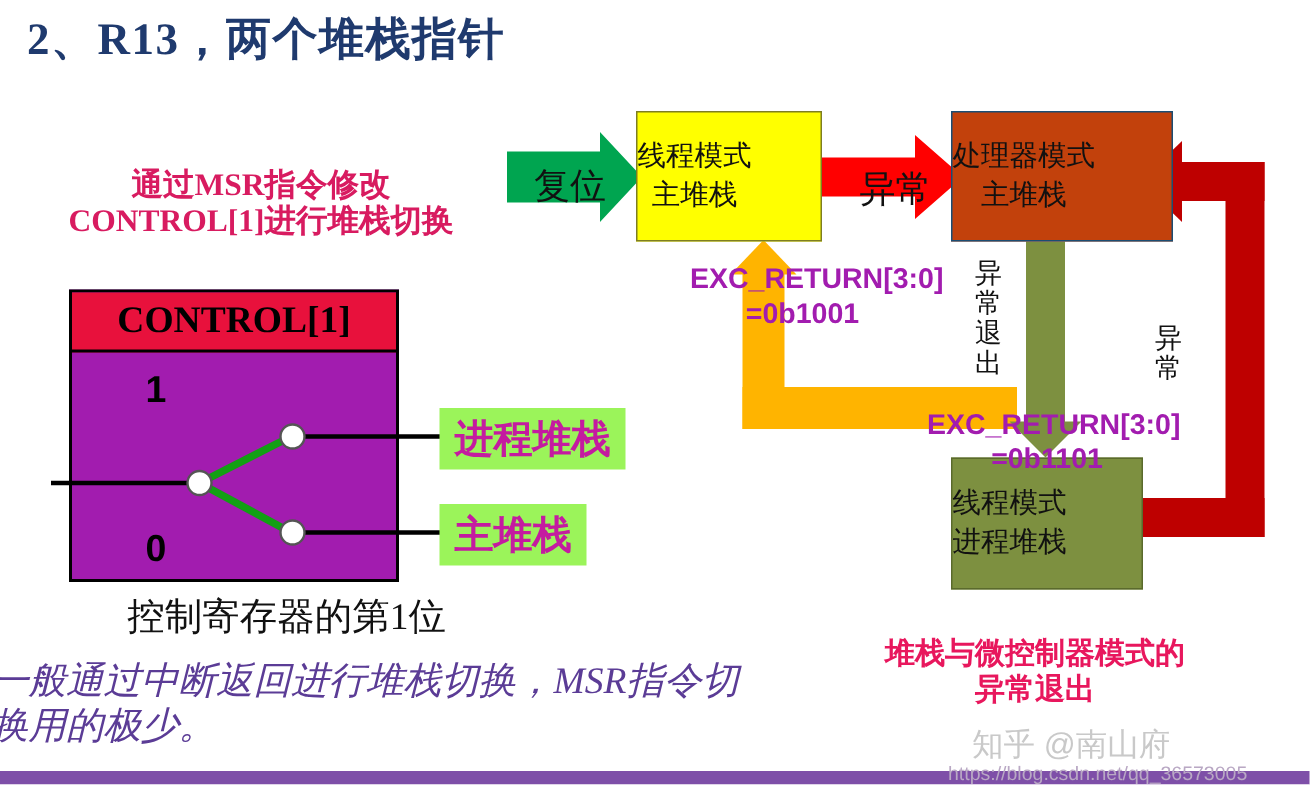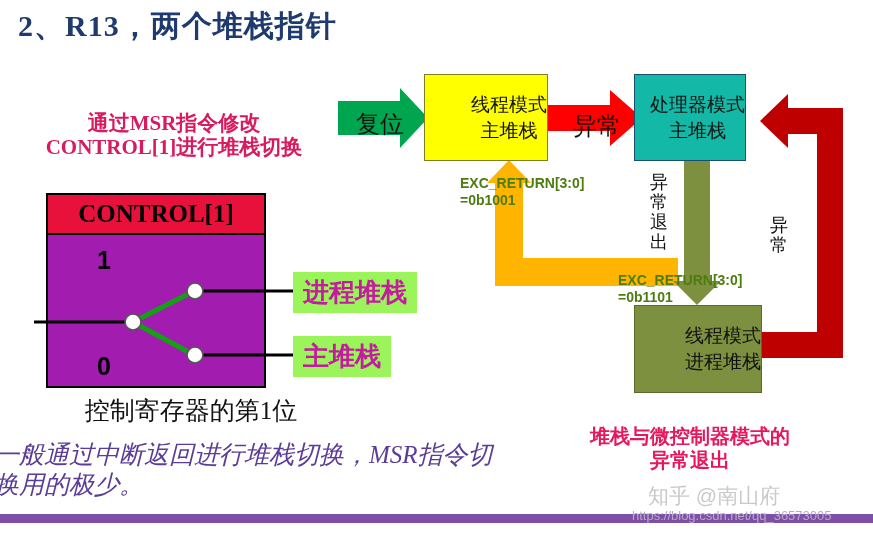--- a/index.html
+++ b/index.html
@@ -64,32 +64,32 @@
     left:-6px; top:440px; width:500px;
     font-family:"Liberation Serif","DejaVu Serif",serif;
     font-style:italic; font-size:25px; color:#5B3C96;
     line-height:1.18; text-indent:0;
   }
 
   
   .flowbox{
     box-sizing:border-box;
     display:flex; flex-direction:column;
-    align-items:flex-end; justify-content:center;
+    align-items:flex-start; justify-content:center;
     font-family:"Liberation Serif","DejaVu Serif",serif;
     font-size:19px; color:#111; line-height:1.35;
     text-align:center;
   }
   #box-thread-main{
     left:424px; top:74px; width:124px; height:87px;
     background:#FFFF00; border:1.5px solid #7E7E22;
   }
   #box-handler-main{
-    left:634px; top:74px; width:112px; height:87px;
-    background:#14b8a6; border:1.5px solid #1B4D73;
+    left:634px; top:74px; width:148px; height:87px;
+    background:#c2410c; border:1.5px solid #1B4D73;
   }
   #box-thread-process{
     left:634px; top:305px; width:128px; height:88px;
     background:#7D9040; border:1.5px solid #5A6A2C;
   }
 
   
   .arrow-label{
     font-family:"Liberation Serif","DejaVu Serif",serif;
     font-size:24px; color:#111; white-space:nowrap;
@@ -99,22 +99,22 @@
   .vlabel{
     font-family:"Liberation Serif","DejaVu Serif",serif;
     font-size:18px; color:#111;
     width:18px; line-height:1.12; text-align:left;
   }
   #lbl-exit{ left:650px; top:172px; }
   #lbl-exception2{ left:770px; top:215px; }
 
   .exc-ret{
     font-family:"Liberation Sans","DejaVu Sans",sans-serif;
-    font-weight:bold; font-size:14px; color:#4d7c0f;
-    text-align:left; white-space:pre-line; line-height:1.22;
+    font-weight:bold; font-size:19px; color:#a21caf;
+    text-align:center; white-space:pre-line; line-height:1.22;
   }
   #exc1{ left:460px; top:175px; width:150px; }
   #exc2{ left:618px; top:272px; width:160px; }
 
   
   #relation-note{
     left:560px; top:424px; width:260px; text-align:center;
     font-family:"Liberation Serif","DejaVu Serif",serif;
     font-weight:bold; font-size:20px; color:#E8175D;
     line-height:1.2; white-space:pre-line;

